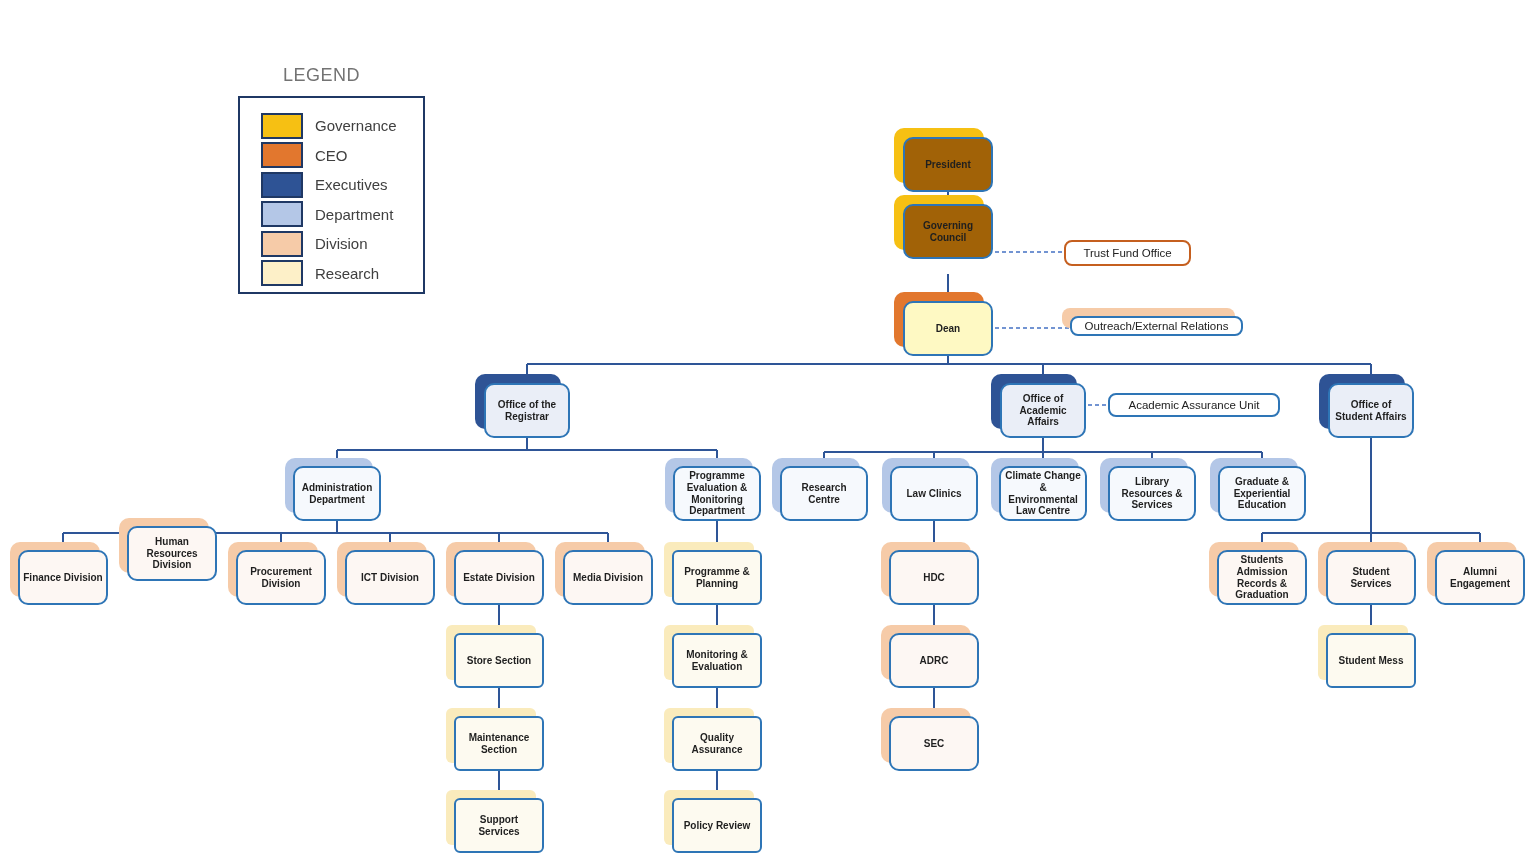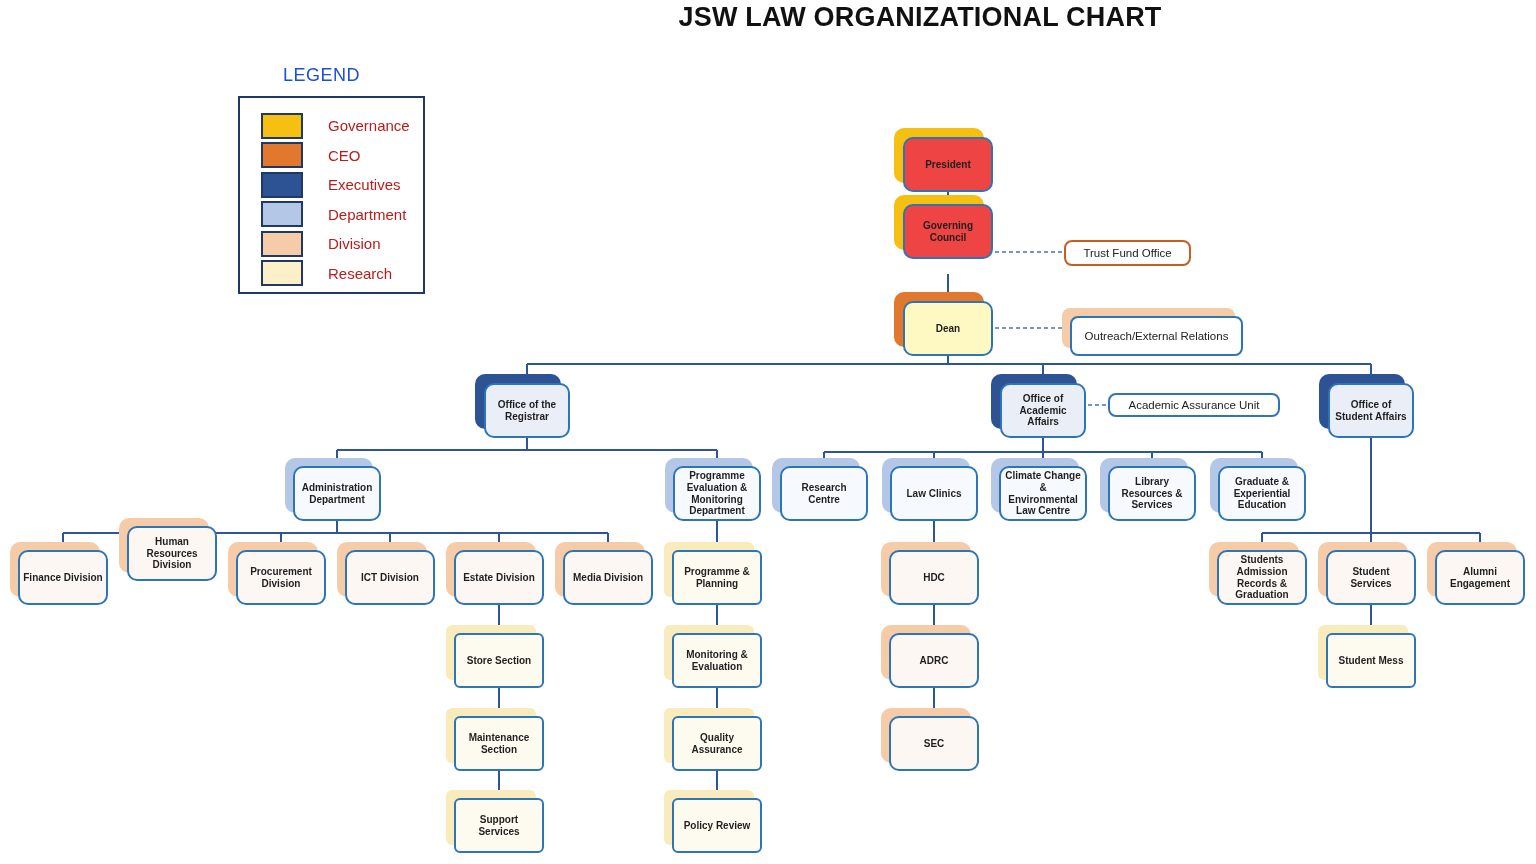--- a/index.html
+++ b/index.html
@@ -1,50 +1,49 @@
 <!DOCTYPE html>
 <html><head>
 <meta charset="utf-8">
 <style>
   html,body{margin:0;padding:0;background:#fff;}
   #stage{position:relative;width:1536px;height:864px;background:#fff;overflow:hidden;
          font-family:"Liberation Sans",sans-serif;}
   #title{position:absolute;left:920px;top:2px;transform:translateX(-50%);
          font-size:27px;font-weight:800;color:#111;white-space:nowrap;letter-spacing:.2px;}
   
-  #legend-title{position:absolute;left:283px;top:65px;font-size:18px;font-weight:500;color:#1d4ed8;letter-spacing:.5px;}
+  #legend-title{position:absolute;left:283px;top:65px;font-size:18px;font-weight:500;color:#737373;letter-spacing:.5px;}
   #legend-box{position:absolute;left:238px;top:96px;width:187px;height:198px;box-sizing:border-box;
               border:2px solid #1F3864;background:#fff;padding:13px 0 0 21px;}
   .legend-row{display:flex;align-items:center;height:29.5px;}
   .swatch{width:42px;height:26px;box-sizing:border-box;border:2px solid #1F3864;flex:0 0 auto;}
-  .legend-label{margin-left:25px;font-size:15px;color:#b91c1c;}
+  .legend-label{margin-left:12px;font-size:15px;color:#404040;}
   
   .node{position:absolute;width:90px;height:55px;box-sizing:border-box;border:2px solid #2E75B6;
         border-radius:10px;display:flex;align-items:center;justify-content:center;text-align:center;
         font-size:10px;font-weight:bold;line-height:1.18;color:#1f1f1f;padding:2px 3px;background:#fff;}
-  .t-gov {background:#ef4444;box-shadow:-9px -9px 0 0 #F6C013;}
+  .t-gov {background:#a16207;box-shadow:-9px -9px 0 0 #F6C013;}
   .t-ceo {background:#fef9c3;box-shadow:-9px -9px 0 0 #E2772E;}
   .t-exec{background:#EAEEF7;box-shadow:-9px -9px 0 0 #2E5395;width:86px;}
   .t-dept{background:#F6F9FD;box-shadow:-8px -8px 0 0 #B4C7E7;width:88px;}
   .t-div {background:#FDF7F3;box-shadow:-8px -8px 0 0 #F6CBA8;}
   .t-sect{background:#FDFAF0;box-shadow:-8px -8px 0 0 #FAEBBC;border-radius:6px;}
   
   .side{position:absolute;box-sizing:border-box;background:#fff;border:2px solid #2E75B6;border-radius:8px;
         display:flex;align-items:center;justify-content:center;text-align:center;
         font-size:11.5px;font-weight:400;color:#222;}
   .side.orange{border-color:#C55F1F;}
   .side.peach-shadow{box-shadow:-8px -8px 0 0 #F6CBA8;}
   svg.wires{position:absolute;left:0;top:0;}
 </style>
 </head>
 <body>
 
 <div id="stage">
 
-  <div id="title">JSW LAW ORGANIZATIONAL CHART</div>
 
   <svg class="wires" width="1536" height="864">
     <path d="M948 192 L948 219
          M948 274 L948 301
          M948 356 L948 364 M527 364 L1371 364 M527 364 L527 383 M1043 364 L1043 383 M1371 364 L1371 383
          M527 438 L527 450 M337 450 L717 450 M337 450 L337 466 M717 450 L717 466
          M1043 438 L1043 452 M824 452 L1262 452 M824 452 L824 466 M934 452 L934 466 M1043 452 L1043 466 M1152 452 L1152 466 M1262 452 L1262 466
          M1371 438 L1371 533 M1262 533 L1480 533 M1262 533 L1262 550 M1480 533 L1480 550 M1371 533 L1371 550
          M337 521 L337 533 M63 533 L608 533 M63 533 L63 550 M172 533 L172 550 M281 533 L281 550 M390 533 L390 550 M499 533 L499 550 M608 533 L608 550
          M717 521 L717 550 M717 605 L717 633 M717 687 L717 716 M717 770 L717 798
@@ -82,21 +81,21 @@
       <span class="swatch" style="background-color: rgb(253, 240, 200);"></span>
       <span class="legend-label">Research</span>
     </div>
   </div>
 
   <div class="node t-gov" style="left:903px;top:137px">President</div>
   <div class="node t-gov" style="left:903px;top:204px">Governing Council</div>
   <div class="node t-ceo" style="left:903px;top:301px">Dean</div>
 
   <div class="side orange" style="left:1064px;top:240px;width:127px;height:26px">Trust Fund Office</div>
-  <div class="side peach-shadow" style="left:1070px;top:316px;width:173px;height:40px">Outreach/External Relations</div>
+  <div class="side peach-shadow" style="left:1070px;top:316px;width:173px;height:20px">Outreach/External Relations</div>
   <div class="side" style="left:1108px;top:393px;width:172px;height:24px">Academic Assurance Unit</div>
 
   <div class="node t-exec" style="left:484px;top:383px">Office of the Registrar</div>
   <div class="node t-exec" style="left:1000px;top:383px">Office of Academic Affairs</div>
   <div class="node t-exec" style="left:1328px;top:383px">Office of Student Affairs</div>
 
   <div class="node t-dept" style="left:293px;top:466px">Administration Department</div>
   <div class="node t-dept" style="left:673px;top:466px">Programme Evaluation &amp; Monitoring Department</div>
   <div class="node t-dept" style="left:780px;top:466px">Research Centre</div>
   <div class="node t-dept" style="left:890px;top:466px">Law Clinics</div>

